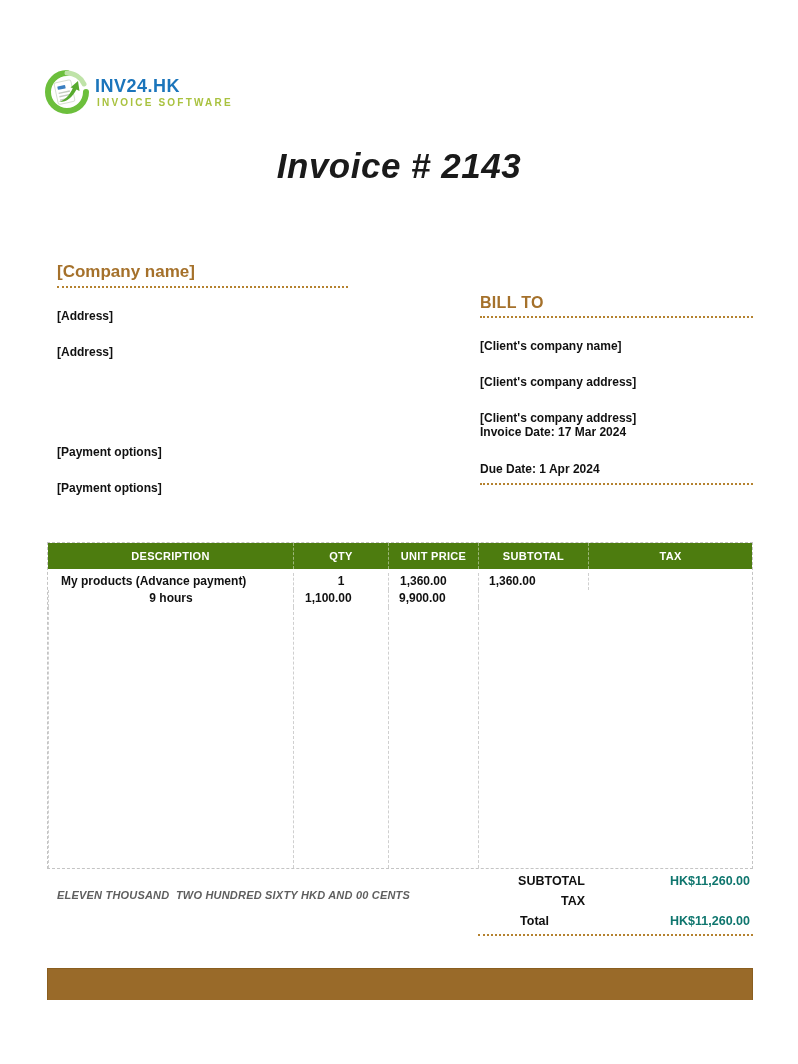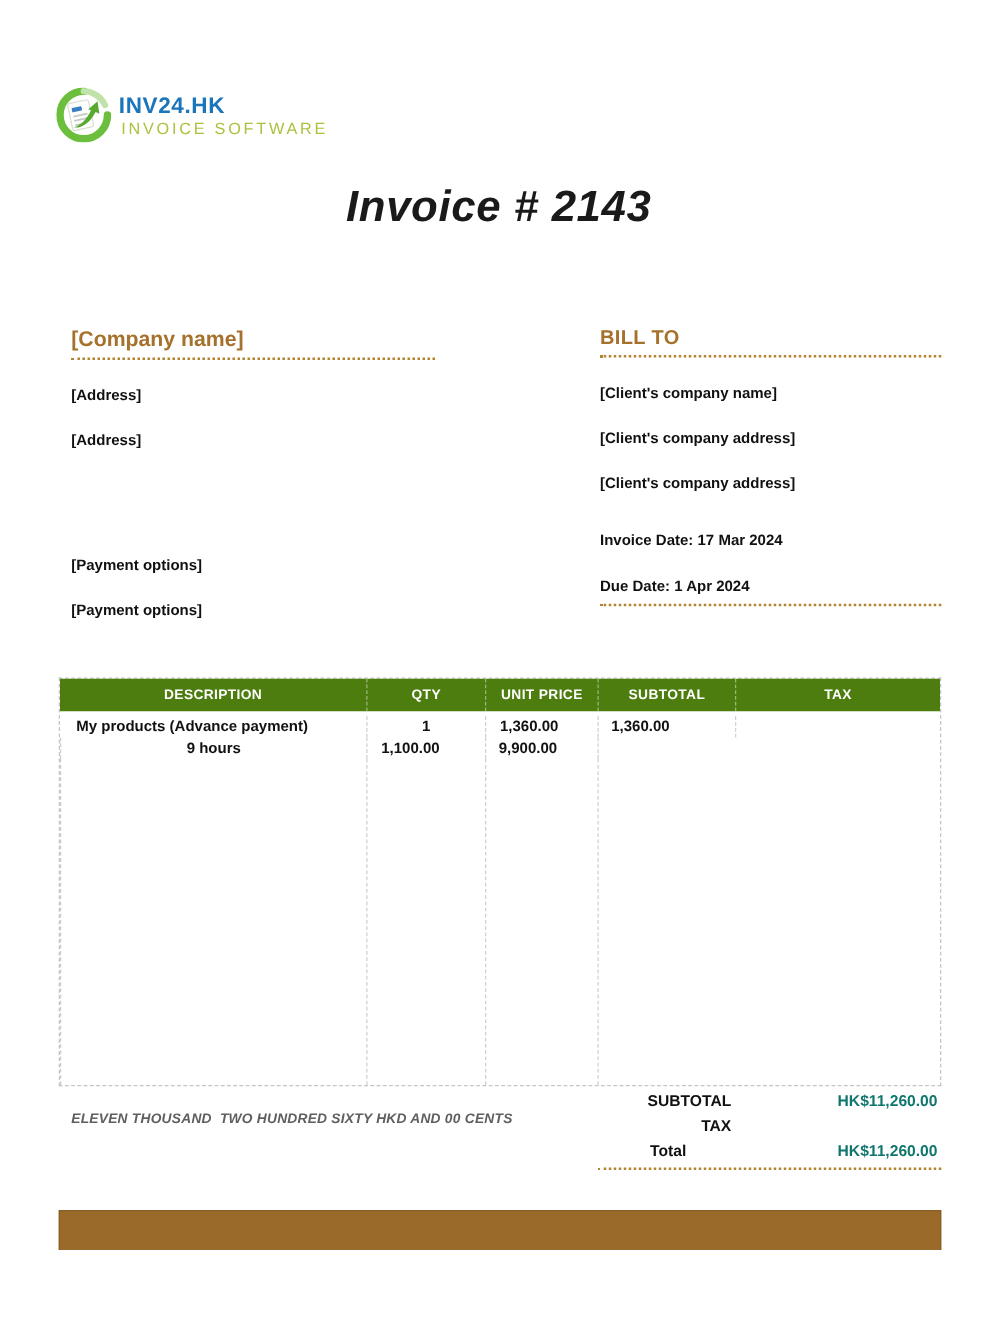--- a/index.html
+++ b/index.html
@@ -12,38 +12,38 @@
     margin: 0 auto;
     background: #ffffff;
     overflow: hidden;
   }
 
   
   .logo { position: absolute; left: 45px; top: 70px; display: flex; align-items: center; gap: 6px; }
   .logo-mark { width: 44px; height: 44px; }
   .logo-textcol { display: flex; flex-direction: column; line-height: 1; }
   .logo-name { color: #1b75bb; font-size: 18px; font-weight: bold; letter-spacing: 0.5px; }
-  .logo-sub { color: #a9c23f; font-size: 13px; font-weight: normal; letter-spacing: 2.2px; margin-top: 3px; margin-left: 2px; }
+  .logo-sub { color: #a9c23f; font-size: 10px; font-weight: bold; letter-spacing: 2.2px; margin-top: 3px; margin-left: 2px; }
 
   
   .title {
     position: absolute; top: 146px; left: 0; width: 100%;
     text-align: center; font-size: 35px; font-weight: bold; font-style: italic;
     color: #1a1a1a; letter-spacing: 0.5px;
   }
 
   
   .seller { position: absolute; left: 57px; top: 262px; width: 291px; }
   .brown-heading {
     color: #a5712b; font-weight: bold;
     padding-bottom: 4px; border-bottom: 2px dotted #b5822f;
   }
   .seller .brown-heading { font-size: 17px; }
   .billto { position: absolute; left: 480px; top: 262px; width: 273px; }
-  .billto .brown-heading { font-size: 16px; letter-spacing: 0.3px; }
+  .billto .brown-heading { font-size: 16px; letter-spacing: 0.3px; margin-top: 32px; }
   .bold-line { font-size: 12px; font-weight: bold; color: #111; line-height: 16px; margin-top: 20px; }
   .lines-block { margin-top: 5px; }
 
   
   .dates {
     position: absolute; left: 480px; top: 404px; width: 273px;
     padding-bottom: 5px; border-bottom: 2px dotted #b5822f;
   }
   .dates .bold-line { line-height: 17px; }
   .payment { position: absolute; left: 57px; top: 424px; }

